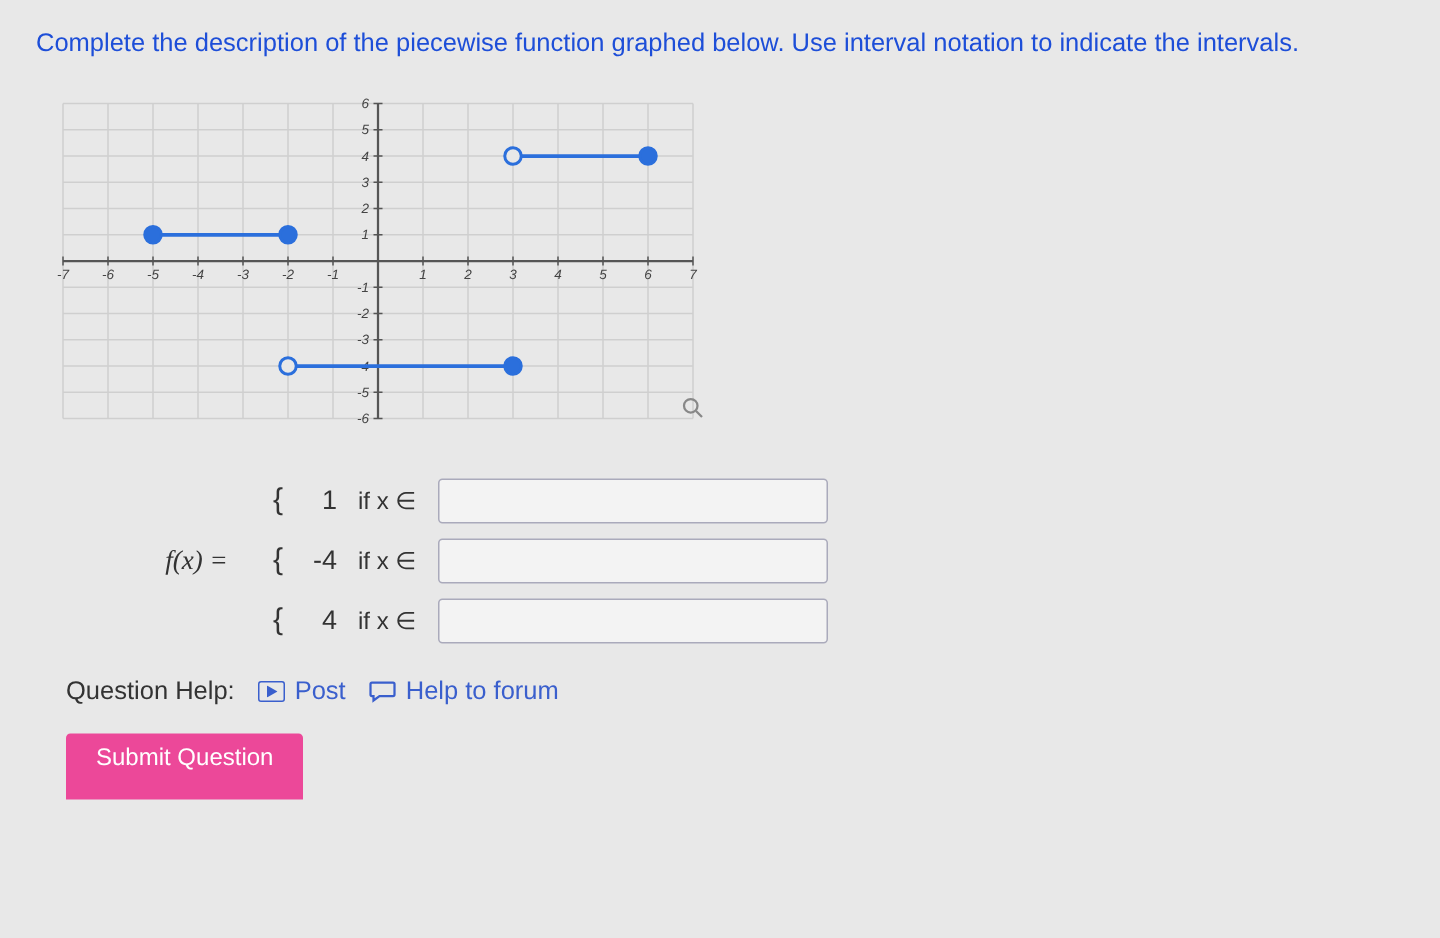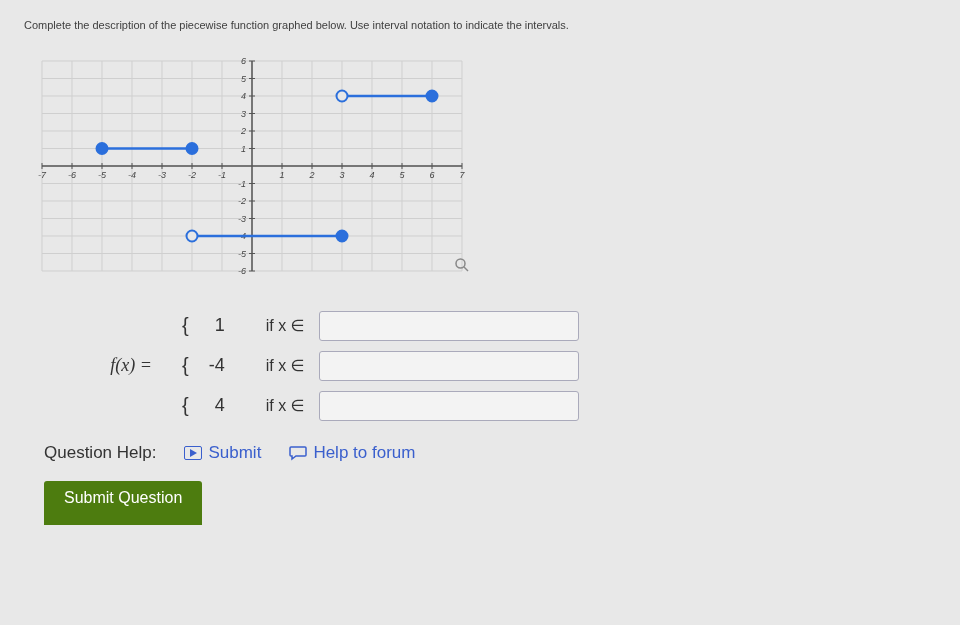--- a/index.html
+++ b/index.html
@@ -5,23 +5,23 @@
     * { box-sizing: border-box; margin: 0; padding: 0; }
     body {
       font-family: "Segoe UI", Arial, sans-serif;
       background: #e8e8e8;
       width: 960px;
       height: 625px;
       padding: 18px 24px;
       color: #333;
     }
     .prompt {
-      font-size: 11px;
+      font-size: 17px;
       line-height: 1.35;
-      color: #404040;
+      color: #1d4ed8;
       margin-bottom: 18px;
     }
     .graph-wrap {
       position: relative;
       width: 440px;
       height: 230px;
       margin-left: 8px;
       margin-bottom: 30px;
     }
     svg.graph { display: block; }
@@ -34,49 +34,49 @@
       display: flex;
       align-items: center;
       gap: 14px;
       margin-bottom: 10px;
     }
     .fx-label {
       width: 74px; text-align:center; font-style: italic;
     }
     .brace { font-size: 20px; font-family: sans-serif; }
     .val { width: 22px; text-align: right; font-family: Arial, sans-serif; font-style: normal; }
-    .ifx { font-family: Arial, sans-serif; font-size:16px;margin-left:27px; }
+    .ifx { font-family: Arial, sans-serif; font-size:16px; }
     input.interval {
       width: 260px;
       height: 30px;
       border: 1px solid #aab;
       border-radius: 3px;
       padding: 4px 8px;
       font-size: 15px;
       background: #f3f3f3;
     }
     .help-row {
       margin-top: 22px;
       font-size: 17px;
       color: #333;
       display:flex;
       align-items:center;
-      gap:28px;
+      gap:16px;
       margin-left: 20px;
     }
     .help-link { color: #3a5fcd; display:inline-flex; align-items:center; gap:6px; cursor:pointer; }
     .icon-box-play {
       display:inline-flex; align-items:center; justify-content:center;
       width:18px; height:14px; border:1.5px solid #3a5fcd; border-radius:2px;
     }
     .icon-box-play svg { display:block; }
     .icon-chat svg { display:block; }
     .submit-btn {
       margin-top: 18px;
-      background: #4d7c0f;
+      background: #ec4899;
       color: #fff;
       font-size: 16px;
       padding: 8px 20px 18px 20px;
       border: none;
       border-radius: 3px 3px 0 0;
       cursor: pointer;
       margin-left: 20px;
     }
     .mag-icon { position:absolute; right: 2px; bottom: 4px; color:#888; }
   </style>
@@ -214,21 +214,21 @@
 </div>
 
 <div class="help-row">
   <span>Question Help:</span>
   <span class="help-link">
     <span class="icon-box-play">
       <svg width="8" height="8" viewBox="0 0 8 8">
           <polygon points="1,0 8,4 1,8" fill="#3a5fcd"></polygon>
         </svg>
     </span>
-    <span>Submit</span>
+    <span>Post</span>
   </span>
   <span class="help-link">
     <span class="icon-chat">
       <svg width="18" height="16" viewBox="0 0 18 16">
           <path d="M2 2h14a1 1 0 0 1 1 1v7a1 1 0 0 1-1 1H7l-4 3v-3H2a1 1 0 0 1-1-1V3a1 1 0 0 1 1-1z" fill="none" stroke="#3a5fcd" stroke-width="1.5"></path>
         </svg>
     </span>
     <span>Help to forum</span>
   </span>
 </div>

